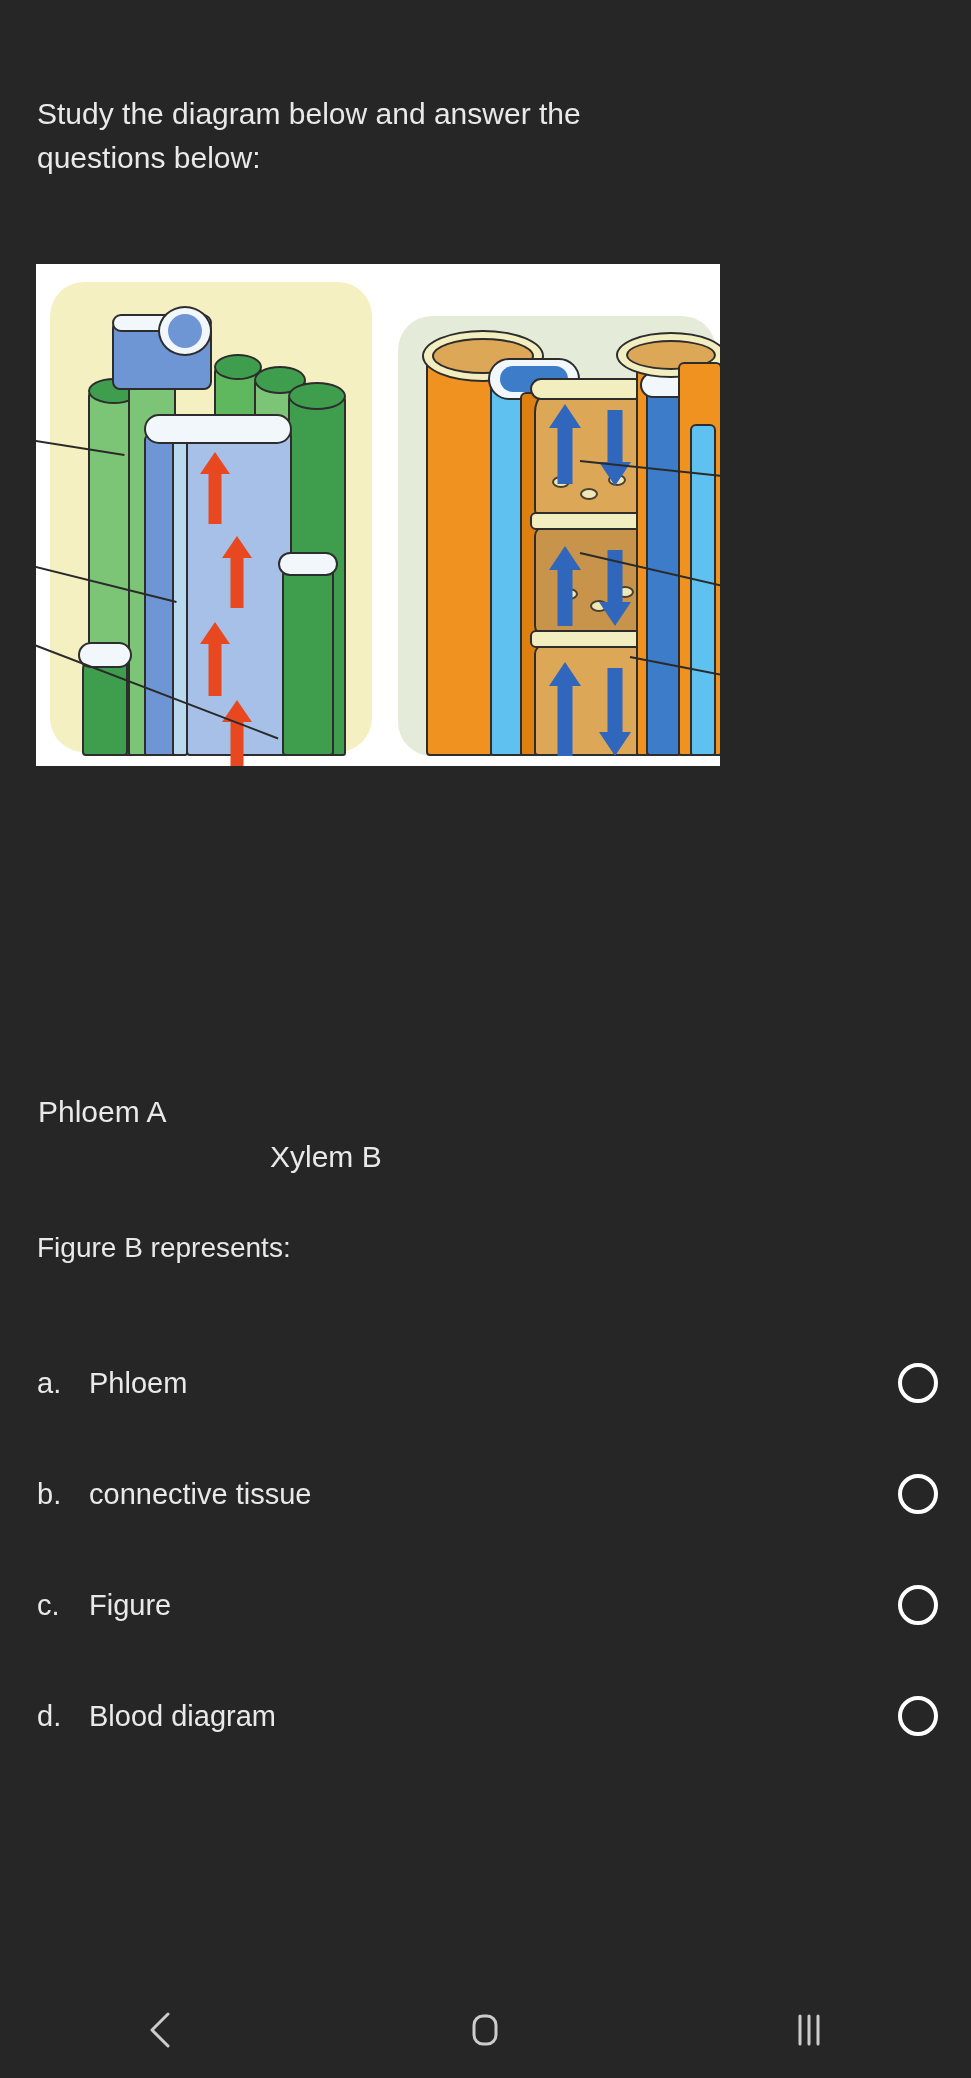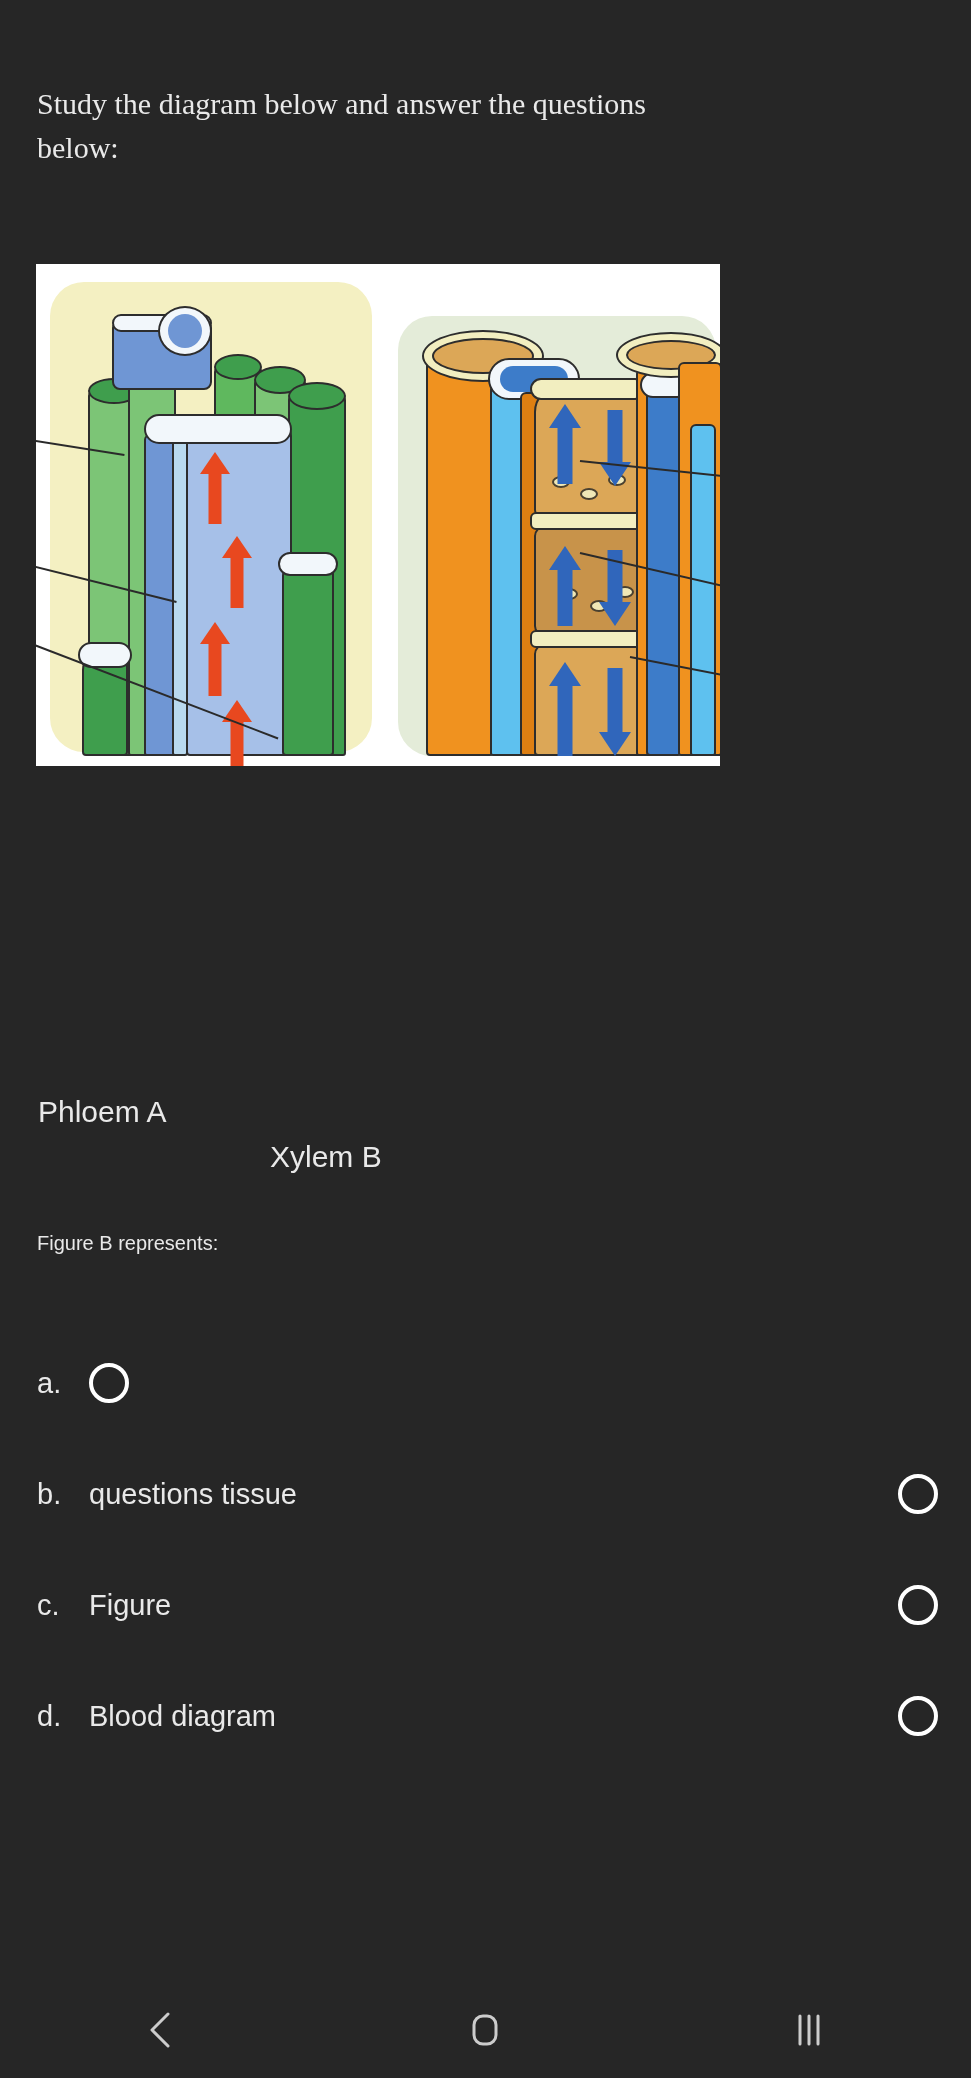--- a/index.html
+++ b/index.html
@@ -41,26 +41,25 @@
     font-size: 31px;
     color: #ffffff;
     letter-spacing: .2px;
     white-space: nowrap;
   }
 
   
   .stem {
     position: absolute;
     left: 37px;
-    top: 82px;
+    top: 92px;
     width: 640px;
     font-size: 30px;
     line-height: 1.45;
     color: #e9e9e9;
-    font-family: Liberation Serif, serif;
   }
 
   
   .figure-frame {
     position: absolute;
     left: 36px;
     top: 264px;
     width: 684px;
     height: 502px;
     background: #ffffff;
@@ -144,21 +143,21 @@
   .cap-b {
     position: absolute;
     left: 270px; top: 1140px;
     font-size: 30px; color: #e9e9e9;
   }
 
   
   .prompt {
     position: absolute;
     left: 37px; top: 1232px;
-    font-size: 20px; color: #e9e9e9;
+    font-size: 28px; color: #e9e9e9;
   }
 
   
   .option {
     position: absolute;
     left: 0; width: 971px;
     height: 56px;
     display: flex;
     align-items: center;
   }
@@ -333,26 +332,27 @@
     </div>
   </div>
 
   <div class="cap-a">Phloem A</div>
   <div class="cap-b">Xylem B</div>
 
   <div class="prompt">Figure B represents:</div>
 
   <div class="option" style="top:1355px;">
     <span class="opt-letter">a.</span>
+    <span class="opt-label">Phloem</span>
     <span class="radio"></span>
   </div>
 
   <div class="option" style="top:1466px;">
     <span class="opt-letter">b.</span>
-    <span class="opt-label">questions tissue</span>
+    <span class="opt-label">connective tissue</span>
     <span class="radio"></span>
   </div>
 
   <div class="option" style="top:1577px;">
     <span class="opt-letter">c.</span>
     <span class="opt-label">Figure</span>
     <span class="radio"></span>
   </div>
 
   <div class="option" style="top:1688px;">

